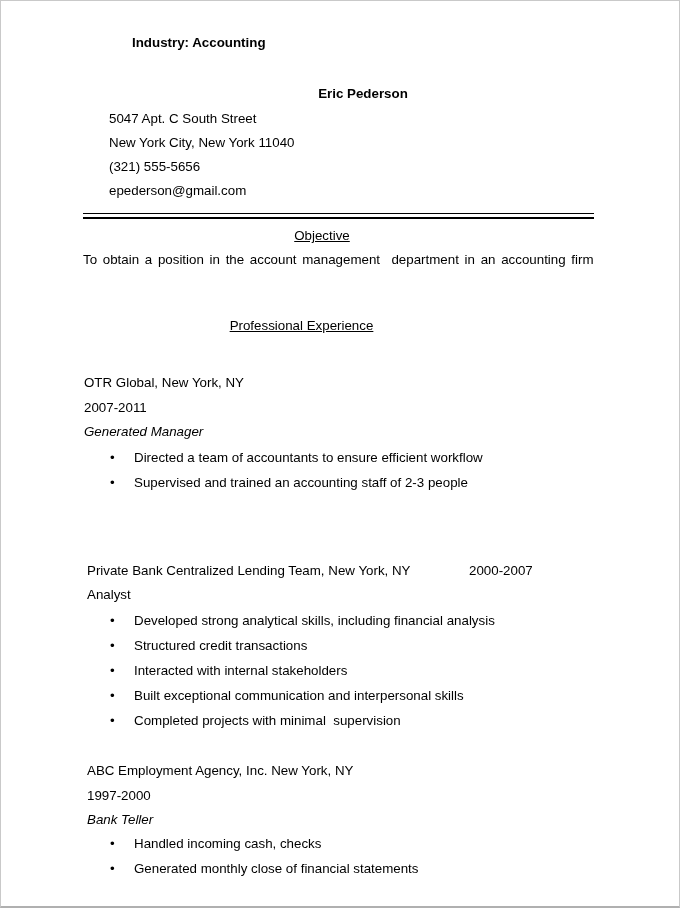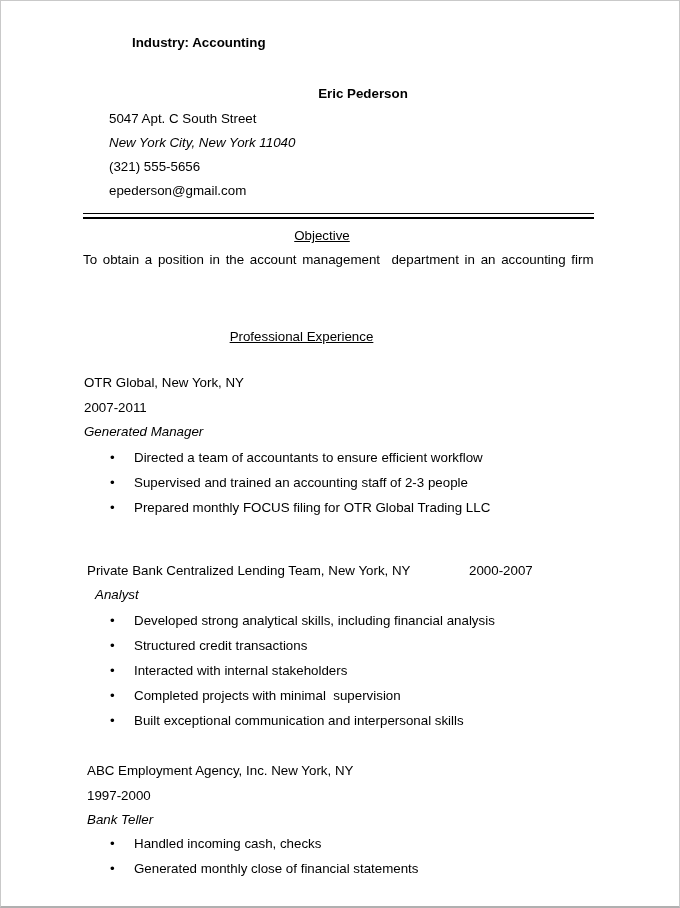--- a/index.html
+++ b/index.html
@@ -19,49 +19,49 @@
   .abs { position: absolute; line-height: 16px; white-space: pre; }
 
   .industry { top: 34px; left: 83px; font-weight: bold; padding-left: 48px; }
 
   .name {
     top: 85px; left: 0; width: 100%;
     box-sizing: border-box; padding-left: 46px;
     text-align: center; font-weight: bold;
   }
   .addr1 { top: 110px; left: 108px; }
-  .addr2 { top: 134px; left: 108px; font-style: italic; }
+  .addr2 { top: 134px; left: 108px; }
   .phone { top: 158px; left: 108px; }
   .email { top: 182px; left: 108px; }
 
   .rule {
     position: absolute;
     top: 212px; left: 82px; width: 511px; height: 3px;
     border-top: 1px solid #000;
     border-bottom: 2px solid #000;
   }
 
   .section-heading {
     left: 0; width: 100%;
     box-sizing: border-box;
     text-align: center;
     text-decoration: underline;
   }
   .objective-h { top: 227px; padding-right: 36px; }
   .objective-t { top: 251px; left: 82px; word-spacing: 2px; }
-  .experience-h { top: 328px; padding-right: 77px; }
+  .experience-h { top: 317px; padding-right: 77px; }
 
   .j1-company { top: 374px; left: 83px; }
   .j1-dates   { top: 399px; left: 83px; }
   .j1-title   { top: 423px; left: 83px; font-style: italic; }
   .j1-bullets { top: 444px; left: 83px; }
 
   .j2-company { top: 562px; left: 86px; }
   .j2-dates   { top: 562px; left: 468px; }
-  .j2-title   { top: 586px; left: 94px; font-style: italic; }
+  .j2-title   { top: 586px; left: 86px; }
   .j2-bullets { top: 607px; left: 83px; }
 
   .j3-company { top: 762px; left: 86px; }
   .j3-dates   { top: 787px; left: 86px; }
   .j3-title   { top: 811px; left: 86px; font-style: italic; }
   .j3-bullets { top: 830px; left: 83px; }
 
   ul.bullets {
     position: absolute;
     margin: 0; padding: 0; list-style: none;
@@ -98,32 +98,31 @@
 <div class="abs objective-t">To obtain a position in the account management  department in an accounting firm</div>
 
 <div class="abs section-heading experience-h">Professional Experience</div>
 
 <div class="abs j1-company">OTR Global, New York, NY</div>
 <div class="abs j1-dates">2007-2011</div>
 <div class="abs j1-title">Generated Manager</div>
 <ul class="bullets j1-bullets">
   <li>Directed a team of accountants to ensure efficient workflow</li>
   <li>Supervised and trained an accounting staff of 2-3 people</li>
-  <li>Prepared monthly FOCUS filing for OTR Global Trading LLC</li>
 </ul>
 
 <div class="abs j2-company">Private Bank Centralized Lending Team, New York, NY</div>
 <div class="abs j2-dates">2000-2007</div>
 <div class="abs j2-title">Analyst</div>
 <ul class="bullets j2-bullets">
   <li>Developed strong analytical skills, including financial analysis</li>
   <li>Structured credit transactions</li>
   <li>Interacted with internal stakeholders</li>
+  <li>Built exceptional communication and interpersonal skills</li>
   <li>Completed projects with minimal  supervision</li>
-  <li>Built exceptional communication and interpersonal skills</li>
 </ul>
 
 <div class="abs j3-company">ABC Employment Agency, Inc. New York, NY</div>
 <div class="abs j3-dates">1997-2000</div>
 <div class="abs j3-title">Bank Teller</div>
 <ul class="bullets j3-bullets">
   <li>Handled incoming cash, checks</li>
   <li>Generated monthly close of financial statements</li>
 </ul>
 

